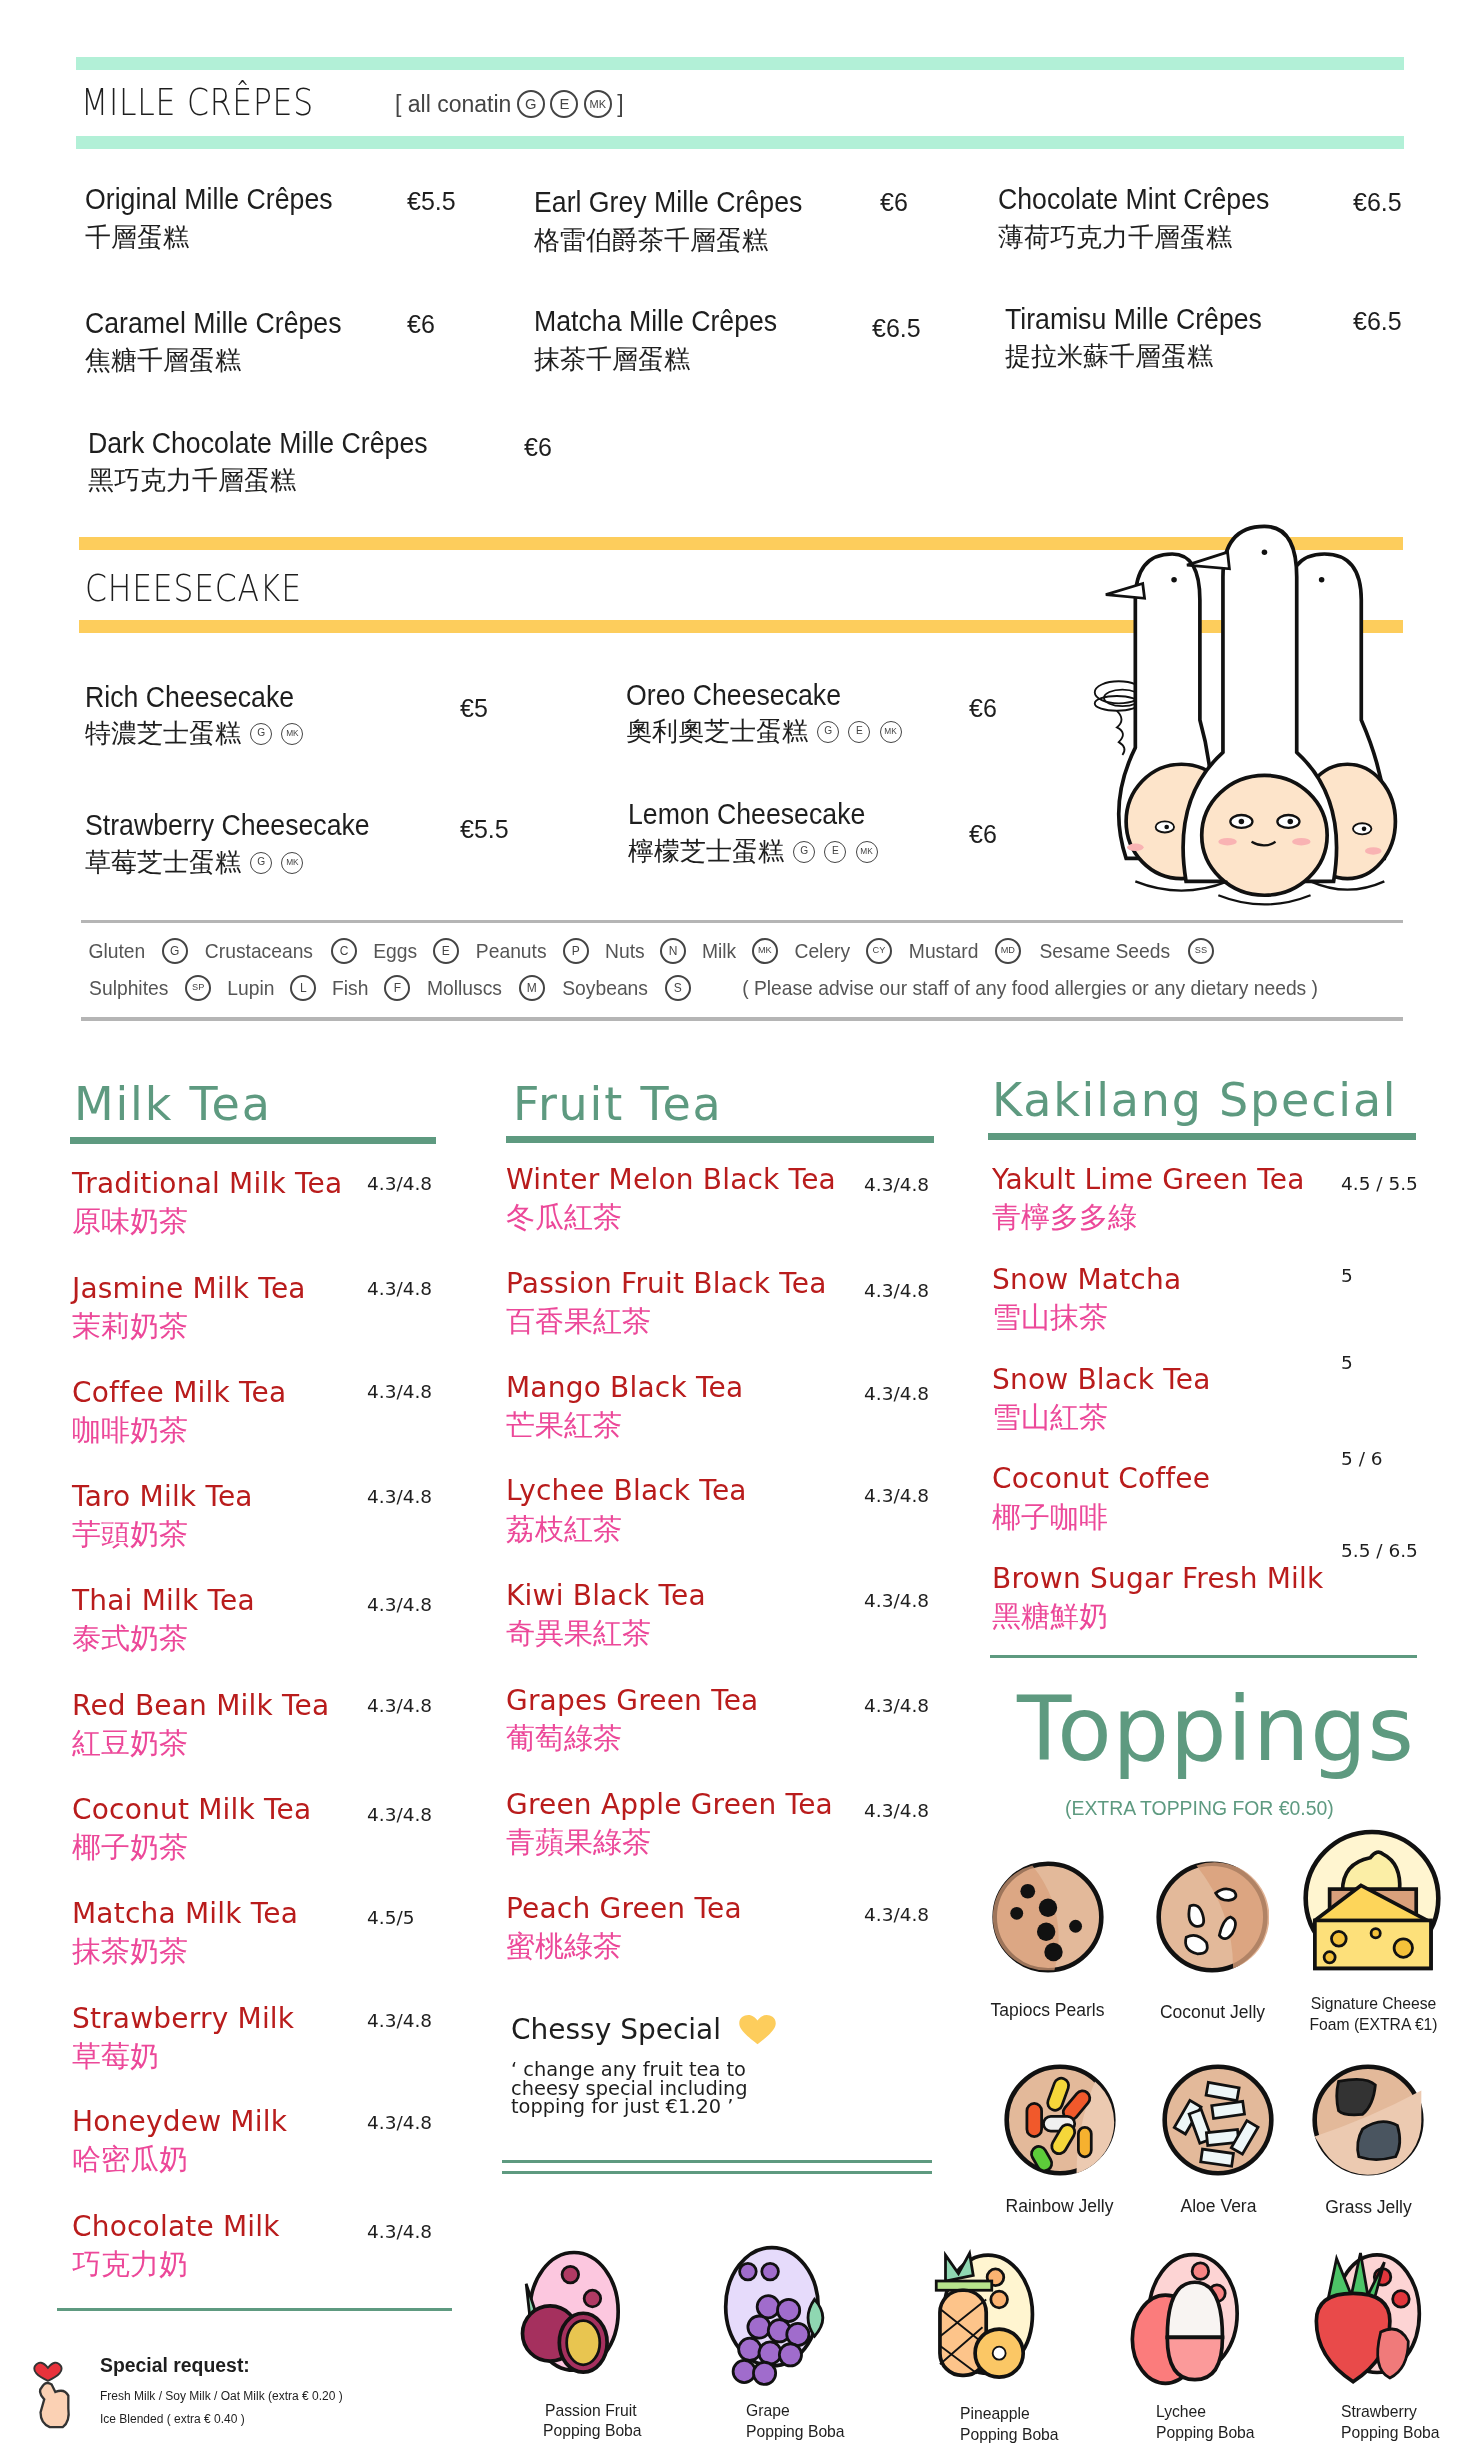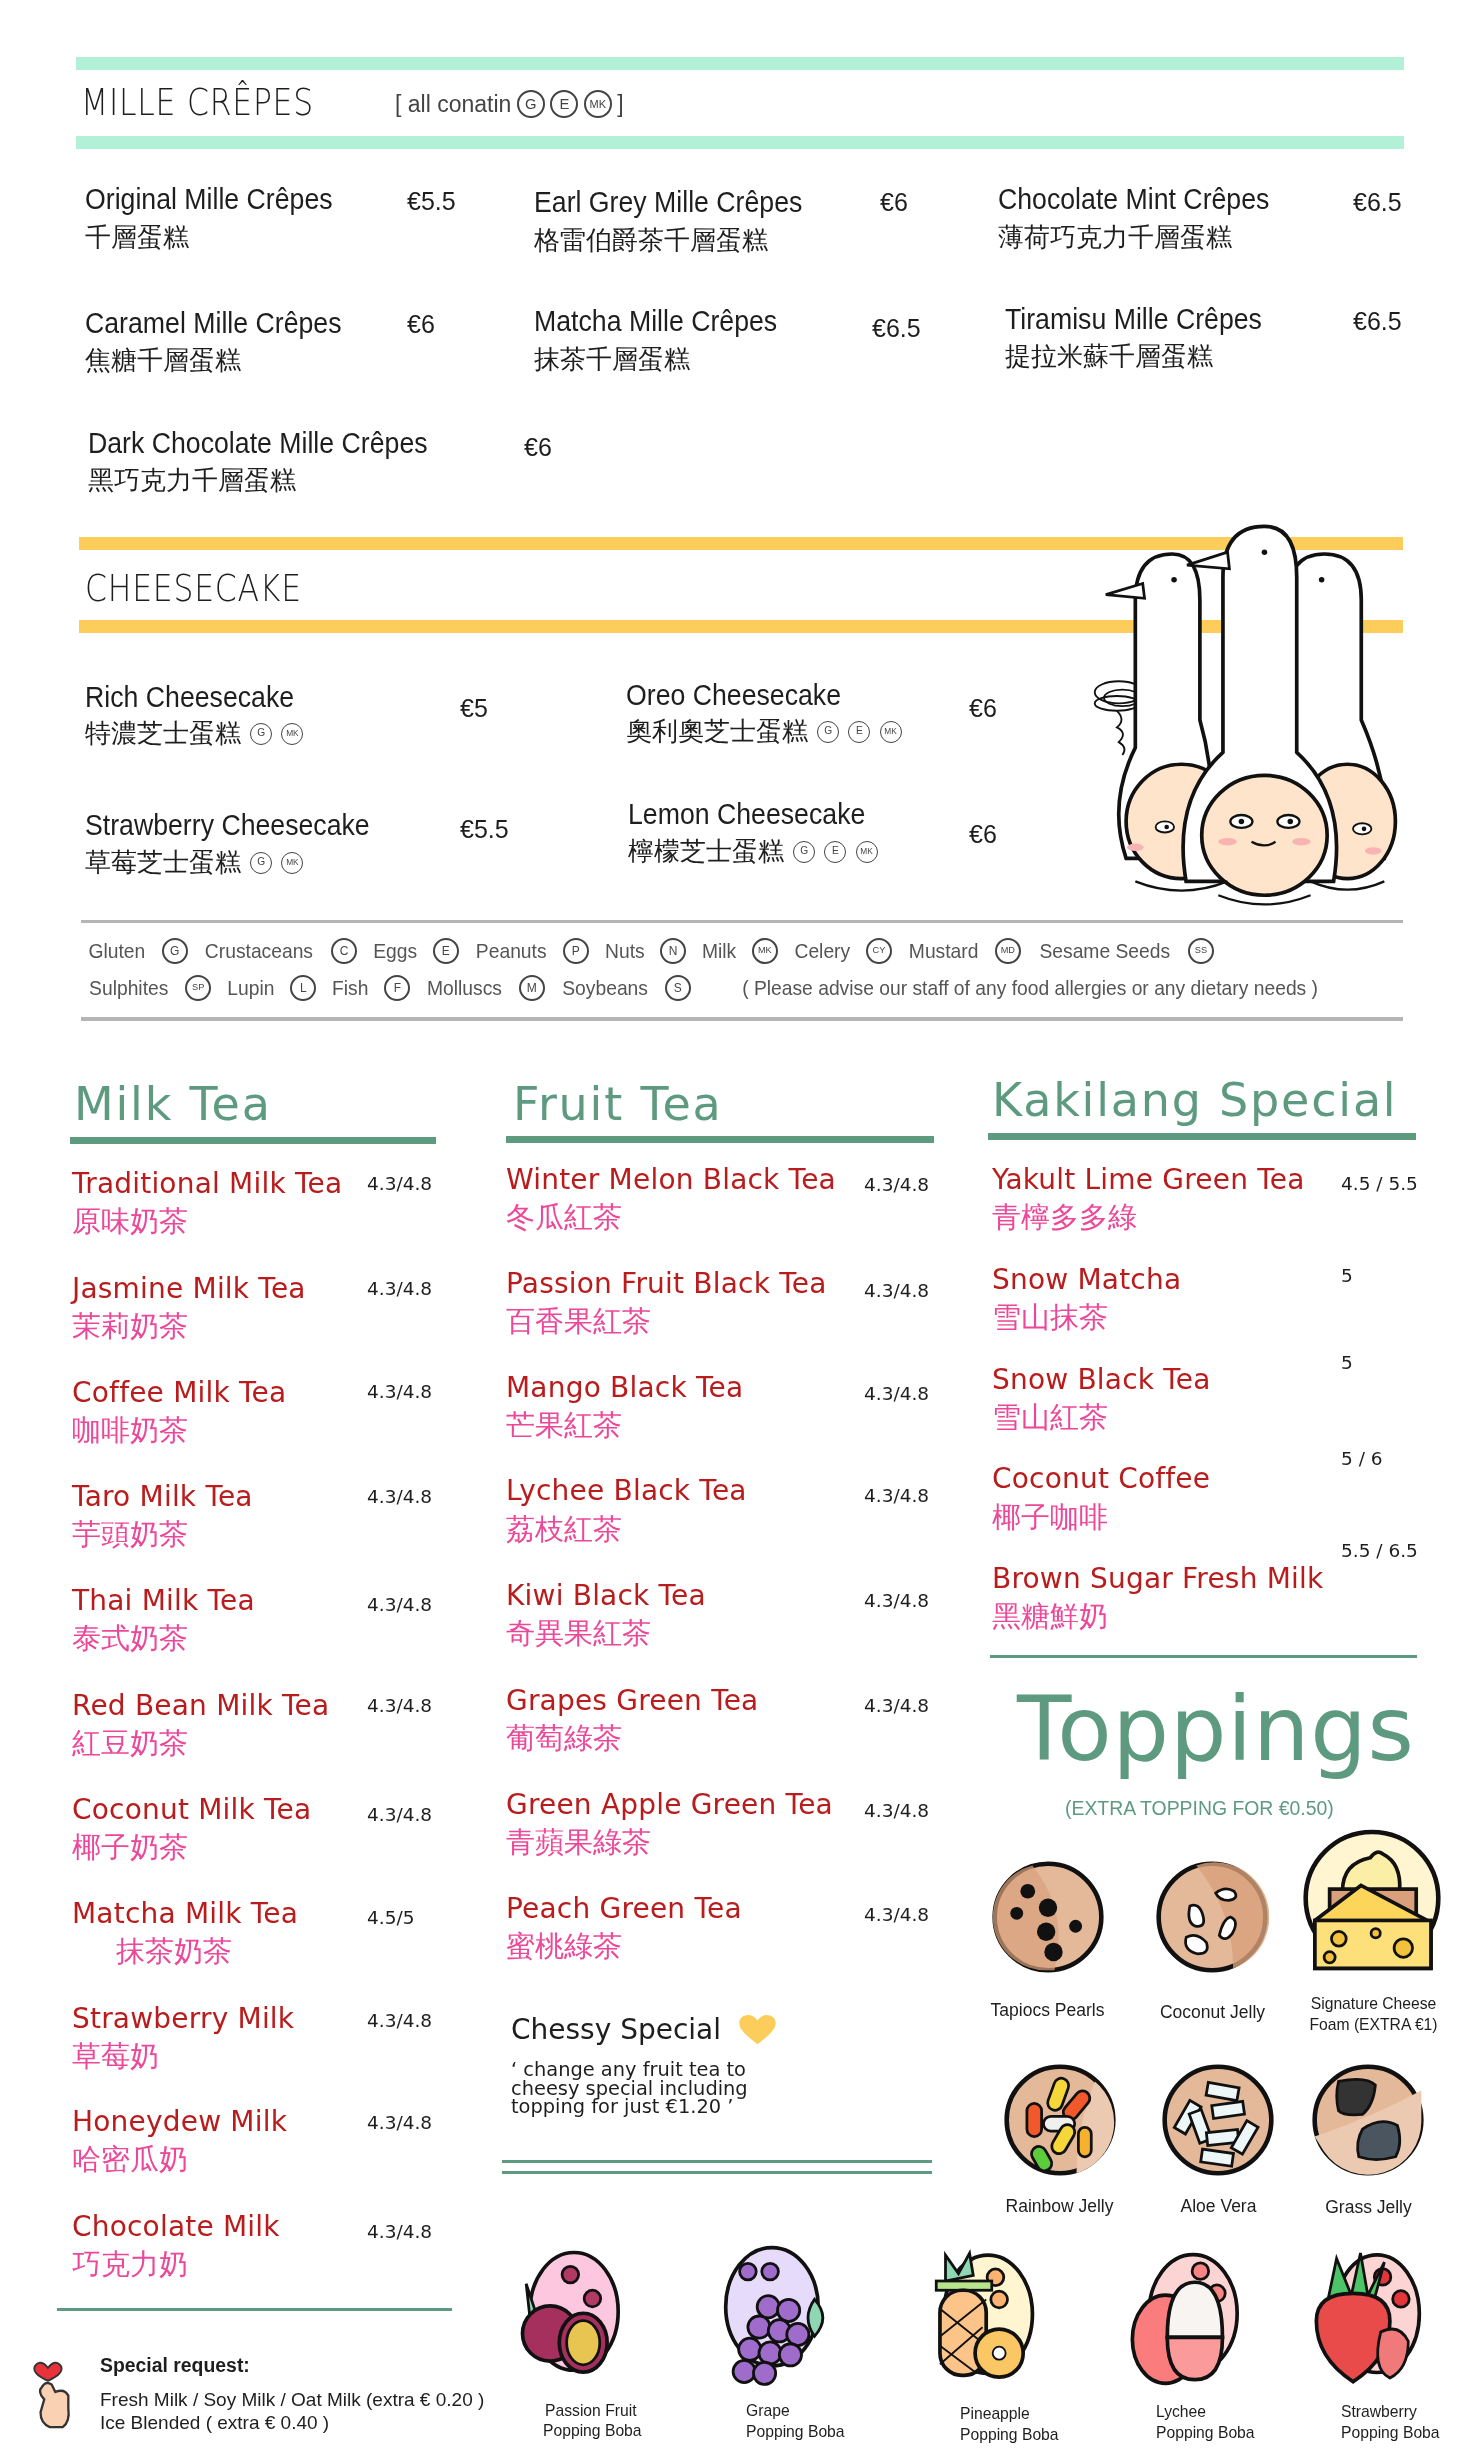--- a/index.html
+++ b/index.html
@@ -33,21 +33,21 @@
   .chessy-title { position: absolute; font-family: "DejaVu Sans", sans-serif; font-size: 28px; color: #1e1e1e; }
   .chessy-desc { position: absolute; font-family: "DejaVu Sans", sans-serif; font-size: 19.4px; line-height: 18.5px; color: #1e1e1e; width: 277px; }
 
   .toppings-title { position: absolute; font-family: "DejaVu Sans", sans-serif; font-size: 89px; color: #5e9a80; letter-spacing: 0.9px; }
   .toppings-sub { position: absolute; font-size: 19.4px; color: #5e9a80; white-space: nowrap; }
   .icon-wrap { position: absolute; }
   .top-label { position: absolute; font-size: 17.5px; color: #1e1e1e; text-align: center; white-space: nowrap; line-height: 20.3px; }
   .boba-label { position: absolute; font-size: 15.7px; color: #1e1e1e; line-height: 20.3px; white-space: nowrap; }
 
   .special-title { position: absolute; font-size: 19.4px; font-weight: bold; color: #1e1e1e; }
-  .special-line { position: absolute; font-size: 19px; color: #1e1e1e; white-space: nowrap; }
+  .special-line { position: absolute; font-size: 12px; color: #1e1e1e; white-space: nowrap; }
 </style>
 </head>
 <body>
 
 <div class="bar mint" style="left:76px; top:57px; width:1328px; height:13px;"></div>
 <div class="sec-title-thin" style="left:81px; top:81px;">MILLE CRÊPES</div>
 <div class="contain-note" style="left:395px; top:90px;">
   <span>[ all conatin</span>
   <span class="alg lg">G</span>
   <span class="alg lg">E</span>
@@ -249,21 +249,21 @@
       <div class="drink-zh" style="left: 72px; top: 1724px;">紅豆奶茶</div>
       <div class="drink-price" style="left: 367px; top: 1695px;">4.3/4.8</div>
     </div>
     <div>
       <div class="drink-en" style="left: 72px; top: 1793px;">Coconut Milk Tea</div>
       <div class="drink-zh" style="left: 72px; top: 1828px;">椰子奶茶</div>
       <div class="drink-price" style="left: 367px; top: 1804px;">4.3/4.8</div>
     </div>
     <div>
       <div class="drink-en" style="left: 72px; top: 1897px;">Matcha Milk Tea</div>
-      <div class="drink-zh" style="left: 72px; top: 1932px; margin-left: 44px;">抹茶奶茶</div>
+      <div class="drink-zh" style="left: 72px; top: 1932px;">抹茶奶茶</div>
       <div class="drink-price" style="left: 367px; top: 1907px;">4.5/5</div>
     </div>
     <div>
       <div class="drink-en" style="left: 72px; top: 2002px;">Strawberry Milk</div>
       <div class="drink-zh" style="left: 72px; top: 2037px;">草莓奶</div>
       <div class="drink-price" style="left: 367px; top: 2010px;">4.3/4.8</div>
     </div>
     <div>
       <div class="drink-en" style="left: 72px; top: 2105px;">Honeydew Milk</div>
       <div class="drink-zh" style="left: 72px; top: 2140px;">哈密瓜奶</div>

